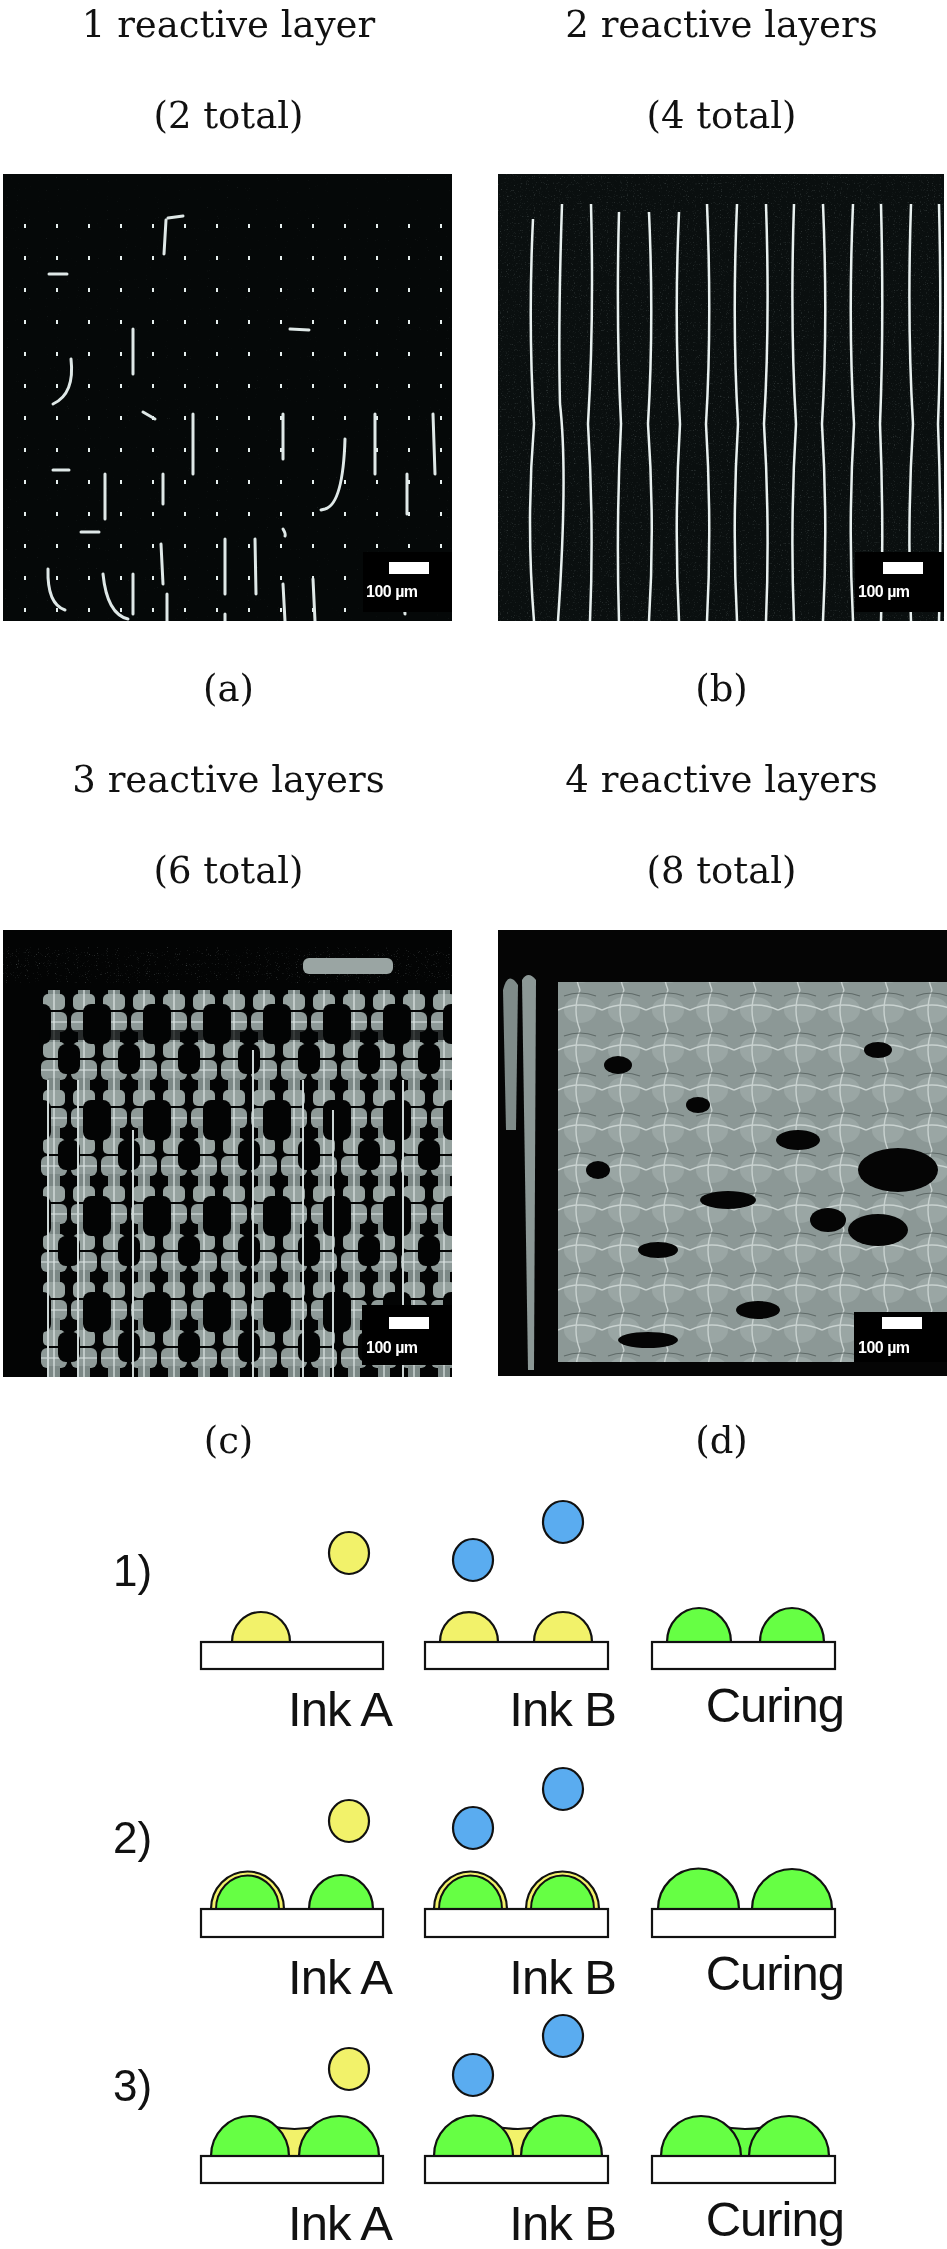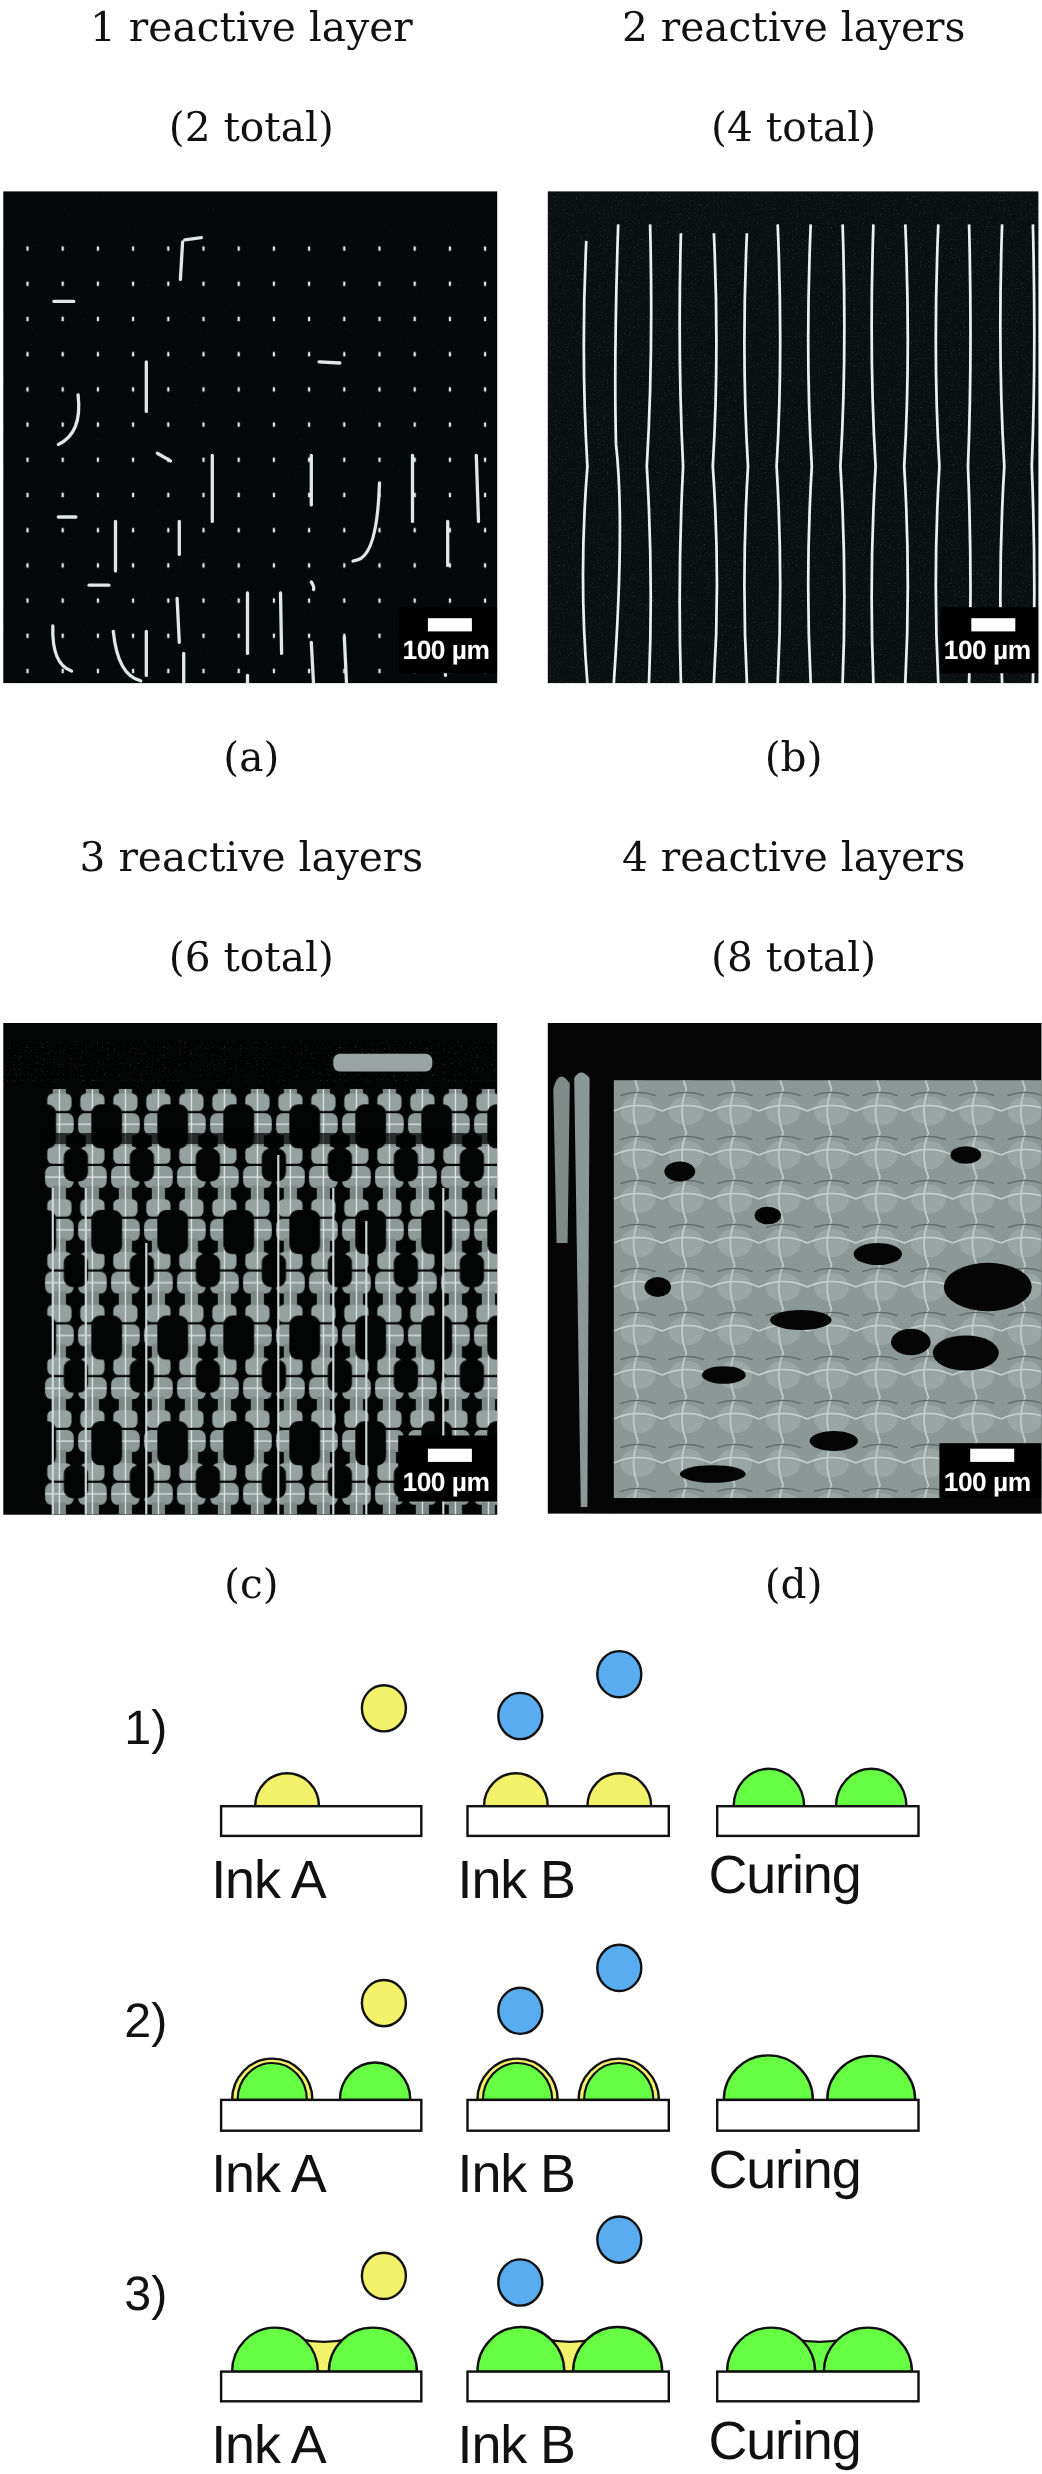--- a/index.html
+++ b/index.html
@@ -3,23 +3,23 @@
 <meta charset="utf-8">
 <style>
   html,body{margin:0;padding:0;background:#ffffff;}
   body{width:947px;height:2249px;position:relative;overflow:hidden;font-family:"DejaVu Serif",serif;}
   .title{position:absolute;width:473px;text-align:center;color:#111;font-family:"DejaVu Serif",serif;font-size:37px;line-height:46px;white-space:nowrap;}
   .cap{position:absolute;width:473px;text-align:center;color:#111;font-family:"DejaVu Serif",serif;font-size:37px;line-height:46px;}
   .panel{position:absolute;background:#050808;overflow:hidden;}
   .panel svg{position:absolute;left:0;top:0;}
   .scalebox{position:absolute;background:#000;}
   .scalebar{position:absolute;background:#fff;}
-  .scaletext{position:absolute;color:#fff;font-family:"Liberation Sans",sans-serif;font-weight:bold;font-size:24px;line-height:26px;white-space:nowrap;letter-spacing:-0.5px;}
+  .scaletext{position:absolute;color:#fff;font-family:"Liberation Sans",sans-serif;font-weight:bold;font-size:16px;line-height:26px;white-space:nowrap;letter-spacing:-0.5px;}
   .step-label{position:absolute;font-family:"Liberation Sans",sans-serif;font-size:44px;color:#111;line-height:50px;}
-  .ink-label{position:absolute;font-family:"Liberation Sans",sans-serif;font-size:49px;color:#111;line-height:54px;text-align:left;width:200px;white-space:nowrap;letter-spacing:-1px;}
+  .ink-label{position:absolute;font-family:"Liberation Sans",sans-serif;font-size:49px;color:#111;line-height:54px;text-align:right;width:200px;white-space:nowrap;letter-spacing:-1px;}
   #schematic{position:absolute;left:0;top:1480px;width:947px;height:769px;}
 </style>
 </head>
 <body>
 
 <div class="title" style="left:-8px;top:2px;">1 reactive layer</div>
 <div class="title" style="left:-8px;top:93px;">(2 total)</div>
 <div class="title" style="left:485px;top:2px;">2 reactive layers</div>
 <div class="title" style="left:485px;top:93px;">(4 total)</div>
 

